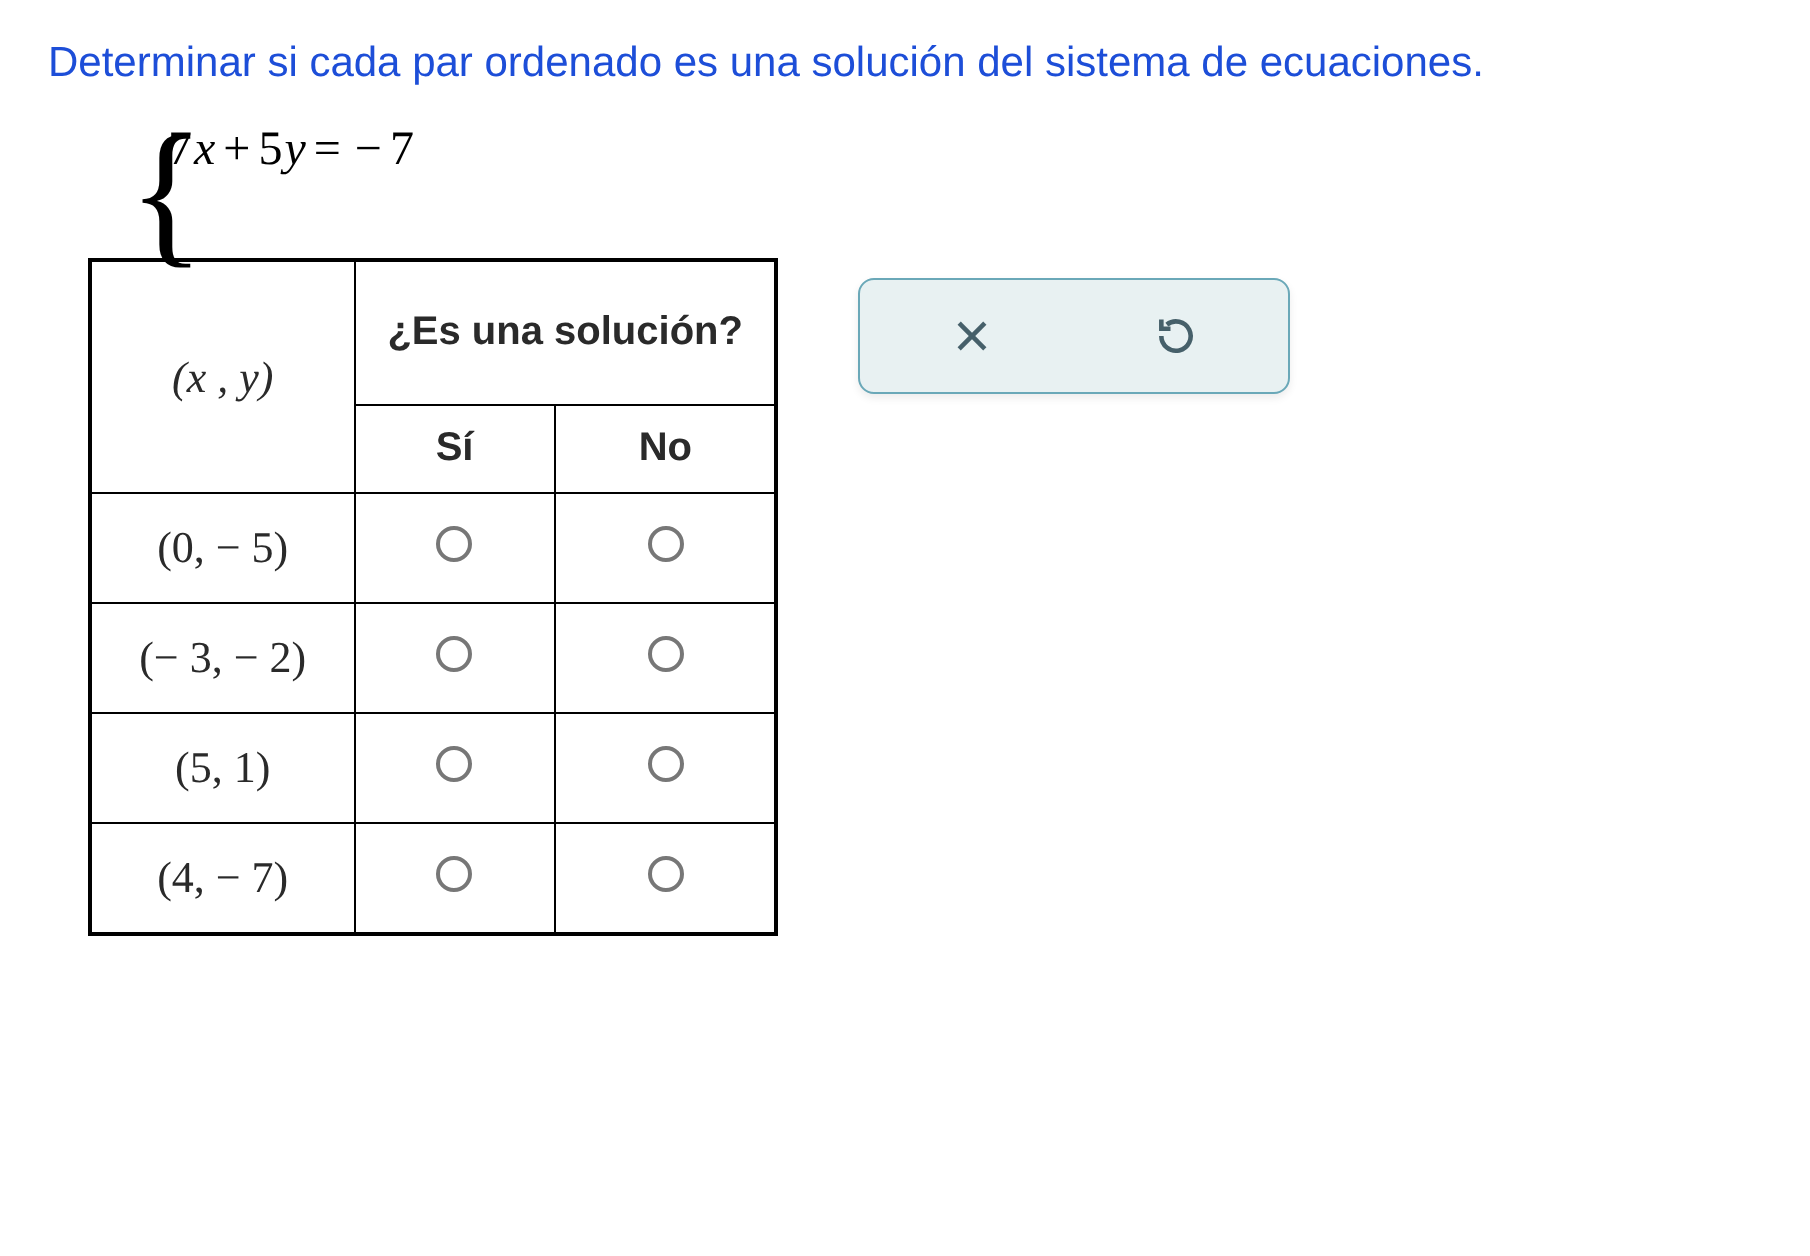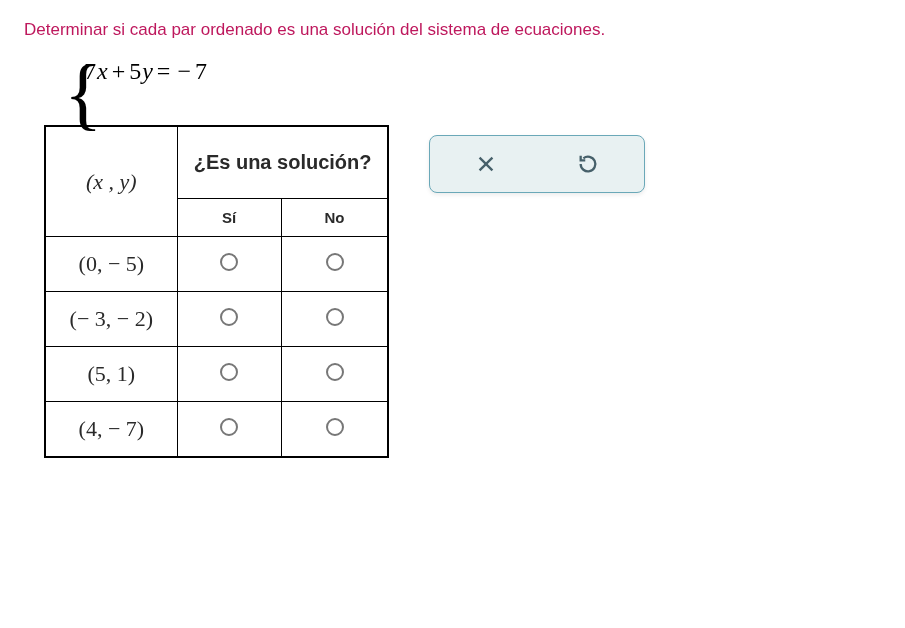--- a/index.html
+++ b/index.html
@@ -9,22 +9,22 @@
     }
     body {
       font-family: Arial, Helvetica, sans-serif;
       background: #ffffff;
       padding: 20px 24px;
       width: 905px;
       height: 628px;
       color: #2a2a2a;
     }
     .question-text {
-      font-size: 17px;
-      color: #be185d;
+      font-size: 21px;
+      color: #1d4ed8;
       margin-bottom: 18px;
     }
     .equations {
       margin-left: 40px;
       margin-bottom: 40px;
       position: relative;
       padding-left: 20px;
     }
     .brace {
       position: absolute;
@@ -75,21 +75,21 @@
     .solution-table .xy-header {
       font-family: 'Times New Roman', serif;
       font-style: italic;
       font-size: 22px;
       font-weight: normal;
       padding: 0 40px;
       height: 90px;
     }
     .solution-table .sub-header {
       font-weight: bold;
-      font-size: 15px;
+      font-size: 20px;
       padding: 10px 28px;
     }
     .solution-table .pair-cell {
       font-family: 'Times New Roman', serif;
       font-size: 22px;
       padding: 14px 18px;
       font-style: normal;
       white-space: nowrap;
     }
     .solution-table .radio-cell {

